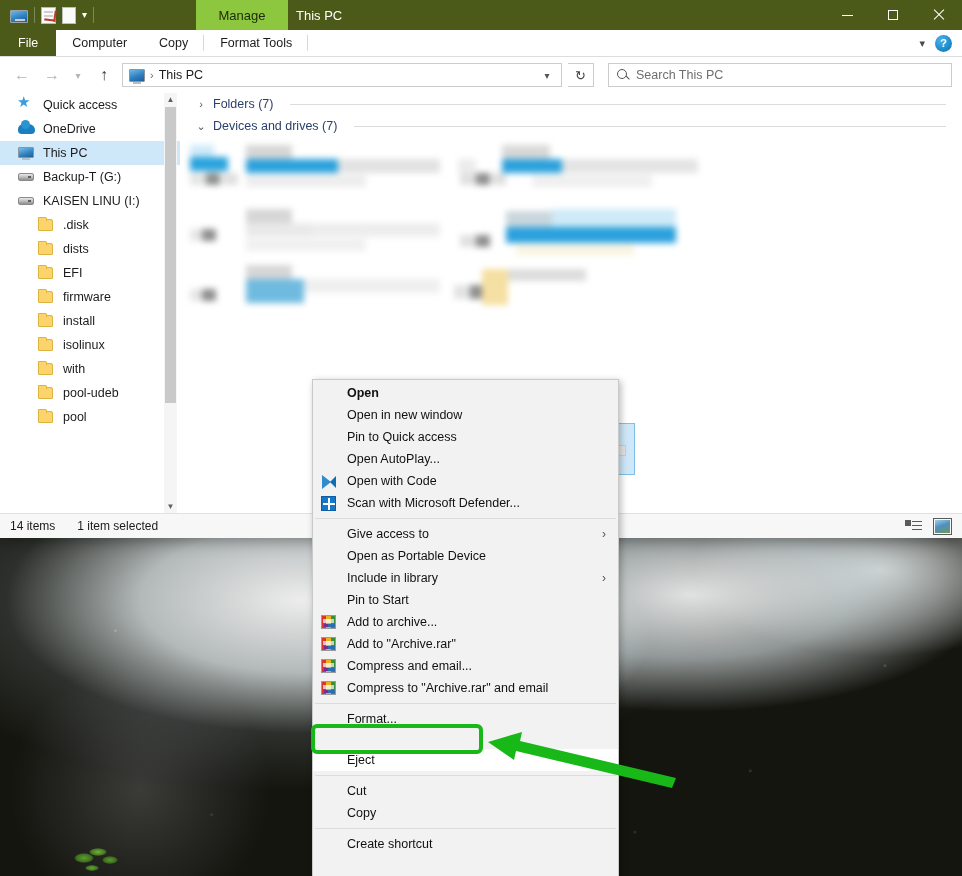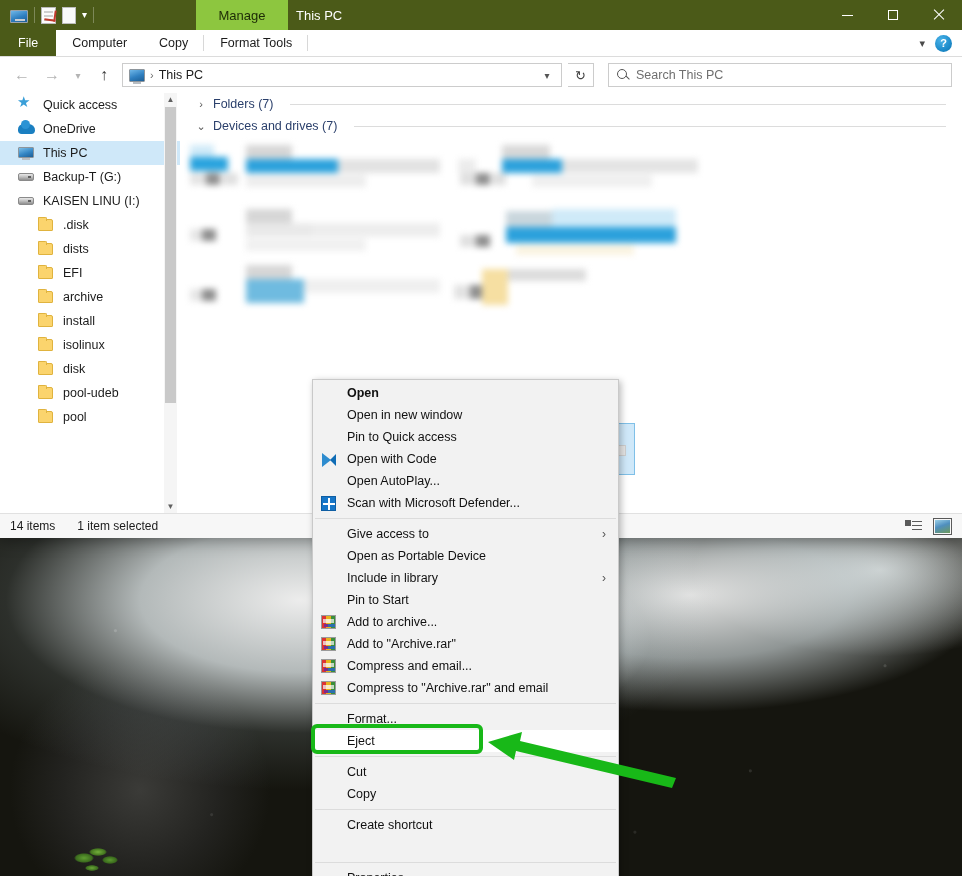--- a/index.html
+++ b/index.html
@@ -491,39 +491,39 @@
           <div class="nav-item sub">
             <span class="ni-ico">
               <span class="ic-folder"></span>
             </span>
             <span>EFI</span>
           </div>
           <div class="nav-item sub">
             <span class="ni-ico">
               <span class="ic-folder"></span>
             </span>
-            <span>archive</span>
+            <span>firmware</span>
           </div>
           <div class="nav-item sub">
             <span class="ni-ico">
               <span class="ic-folder"></span>
             </span>
             <span>install</span>
           </div>
           <div class="nav-item sub">
             <span class="ni-ico">
               <span class="ic-folder"></span>
             </span>
             <span>isolinux</span>
           </div>
           <div class="nav-item sub">
             <span class="ni-ico">
               <span class="ic-folder"></span>
             </span>
-            <span>disk</span>
+            <span>with</span>
           </div>
           <div class="nav-item sub">
             <span class="ni-ico">
               <span class="ic-folder"></span>
             </span>
             <span>pool-udeb</span>
           </div>
           <div class="nav-item sub">
             <span class="ni-ico">
               <span class="ic-folder"></span>
@@ -629,30 +629,30 @@
     </div>
     <div class="cm-item">
       <span class="cm-ico"></span>
       <span class="cm-label">Open in new window</span>
     </div>
     <div class="cm-item">
       <span class="cm-ico"></span>
       <span class="cm-label">Pin to Quick access</span>
     </div>
     <div class="cm-item">
+      <span class="cm-ico"></span>
+      <span class="cm-label">Open AutoPlay...</span>
+    </div>
+    <div class="cm-item">
       <span class="cm-ico">
         <span class="ic-vscode" style="position: absolute; left: 0px; top: 1px;"></span>
       </span>
       <span class="cm-label">Open with Code</span>
     </div>
     <div class="cm-item">
-      <span class="cm-ico"></span>
-      <span class="cm-label">Open AutoPlay...</span>
-    </div>
-    <div class="cm-item">
       <span class="cm-ico">
         <span class="ic-defender" style="position: absolute; left: 0px; top: 1px;"></span>
       </span>
       <span class="cm-label">Scan with Microsoft Defender...</span>
     </div>
     <div class="cm-sep"></div>
     <div class="cm-item">
       <span class="cm-ico"></span>
       <span class="cm-label">Give access to</span>
       <span class="cm-sub">›</span>
@@ -692,21 +692,21 @@
       <span class="cm-ico">
         <span class="ic-winrar" style="position: absolute; left: 0px; top: 1px;"></span>
       </span>
       <span class="cm-label">Compress to "Archive.rar" and email</span>
     </div>
     <div class="cm-sep"></div>
     <div class="cm-item">
       <span class="cm-ico"></span>
       <span class="cm-label">Format...</span>
     </div>
-    <div class="cm-item" style="background: rgb(255, 255, 255);">
+    <div class="cm-item" style="background: rgb(255, 255, 255); margin-top: 19px;">
       <span class="cm-ico"></span>
       <span class="cm-label">Eject</span>
     </div>
     <div class="cm-sep"></div>
     <div class="cm-item">
       <span class="cm-ico"></span>
       <span class="cm-label">Cut</span>
     </div>
     <div class="cm-item">
       <span class="cm-ico"></span>

